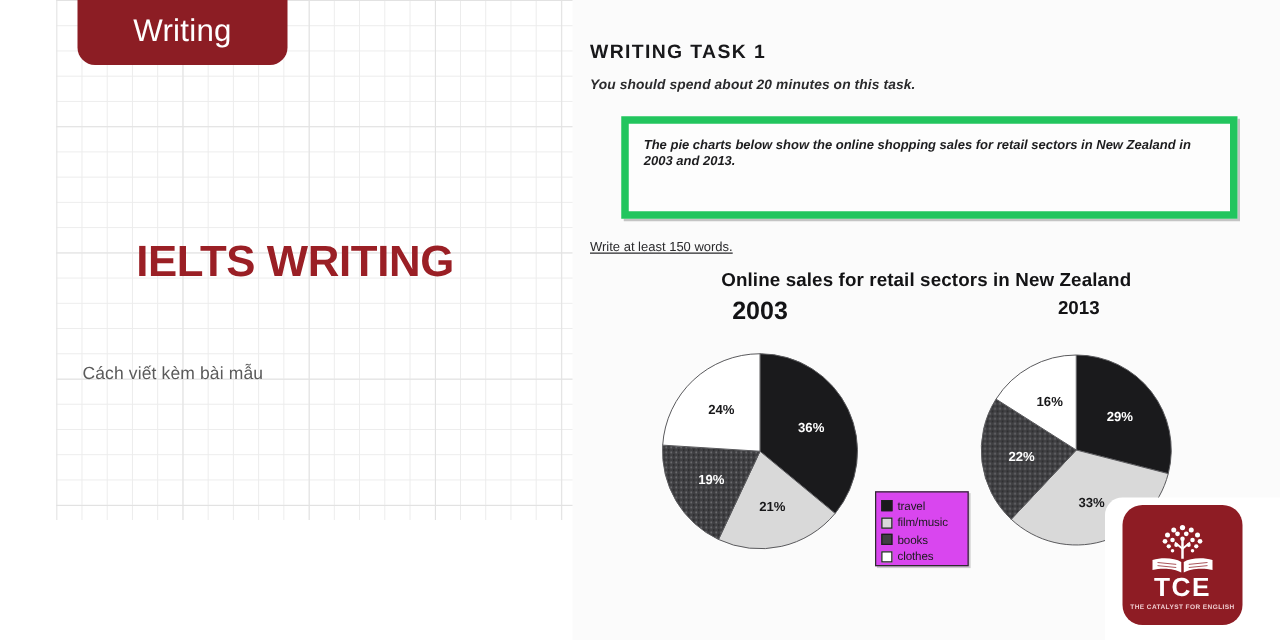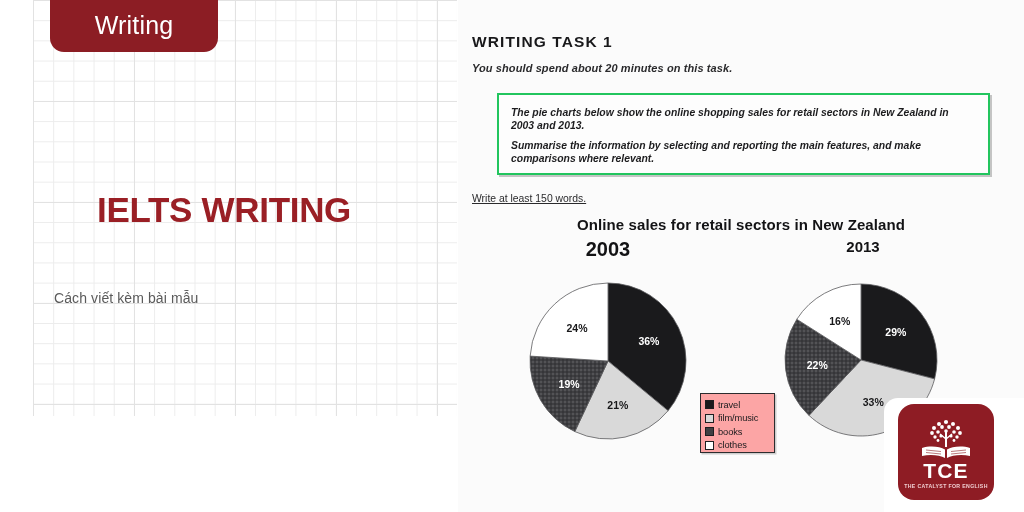--- a/index.html
+++ b/index.html
@@ -5,21 +5,21 @@
   html,body{margin:0;padding:0;}
   body{
     width:1024px;height:512px;overflow:hidden;
     background:#ffffff;
     font-family:"Liberation Sans", sans-serif;
     position:relative;
   }
   .canvas{position:absolute;inset:0;width:1024px;height:512px;background:#ffffff;}
 
   
-  .left-panel{position:absolute;left:0;top:0;width:460px;height:416px;background:#ffffff;overflow:hidden;padding-left:23px;}
+  .left-panel{position:absolute;left:12px;top:0;width:460px;height:416px;background:#ffffff;overflow:hidden;padding-left:23px;}
   .grid-bg{
     position:absolute;left:33px;top:0px;width:424px;height:473px;
     background-image:
       linear-gradient(to right, #ececec 1px, transparent 1px),
       linear-gradient(to bottom, #ececec 1px, transparent 1px);
     background-size:20.2px 20.2px;
     background-position:0 0;
   }
   .grid-bg::after{
     content:"";position:absolute;left:0;top:0;right:0;bottom:0;
@@ -72,21 +72,21 @@
   .wt-sub{
     position:absolute;left:14px;top:62px;
     font-size:11px;font-style:italic;font-weight:bold;color:#2a2a2c;letter-spacing:0.1px;
   }
 
   .task-box{
     position:absolute;left:39px;top:93px;width:910px;height:0;
   }
   .task-box-frame{
     position:absolute;left:0;top:0;width:493px;height:82px;
-    border:2px solid #22c55e;
+    border:6px solid #22c55e;
     box-sizing:border-box;
     background:#fdfdfd;
     box-shadow:2px 2px 0 rgba(0,0,0,0.22);
   }
   .task-p{
     position:absolute;left:12px;width:462px;
     font-size:10.4px;line-height:13.2px;font-style:italic;font-weight:bold;color:#1d1d1f;
   }
   .task-p.p1{top:11px;}
   .task-p.p2{top:44px;}
@@ -113,21 +113,21 @@
   .pie-wrap svg{display:block;}
   .pie-label{
     font-family:"Liberation Sans", sans-serif;
     font-size:10.5px;font-weight:bold;
   }
   .pie-label.on-dark{fill:#ffffff;}
   .pie-label.on-light{fill:#18181a;}
 
   .legend-box{
     position:absolute;left:242px;top:393px;width:75px;height:60px;
-    border:1.6px solid #2c2c2e;background:#fca5a5;
+    border:1.6px solid #2c2c2e;background:#d946ef;
     box-sizing:border-box;padding:4px 3px 3px 4px;
     box-shadow:1.5px 1.5px 0 rgba(0,0,0,0.18);
     z-index:5;
   }
   .legend-row{display:flex;align-items:center;height:13px;margin-bottom:0.5px;}
   .legend-swatch{
     width:9px;height:9px;border:1.2px solid #1e1e20;box-sizing:border-box;
     margin-right:4px;flex:0 0 auto;
   }
   .sw-travel{background:#1a1a1c;}
@@ -177,21 +177,20 @@
 
   <div class="paper">
     <div class="paper-inner">
 
       <div class="wt-title">WRITING TASK 1</div>
       <div class="wt-sub">You should spend about 20 minutes on this task.</div>
 
       <div class="task-box">
         <div class="task-box-frame">
           <div class="task-p p1">The pie charts below show the online shopping sales for retail sectors in New Zealand in 2003 and 2013.</div>
-          <div class="task-p p2">Summarise the information by selecting and reporting the main features, and make comparisons where relevant.</div>
         </div>
       </div>
 
       <div class="write-words">Write at least 150 words.</div>
 
       <div class="chart-title">Online sales for retail sectors in New Zealand</div>
       <div class="year-2003">2003</div>
       <div class="year-2013">2013</div>
 
       <div class="pie-wrap" style="left:70px;top:281px;">

